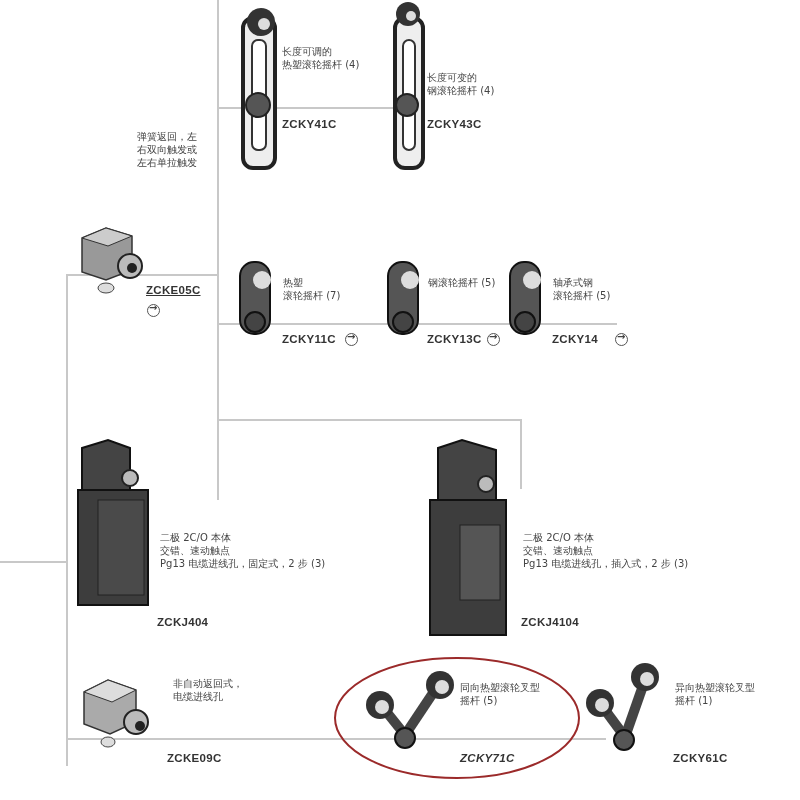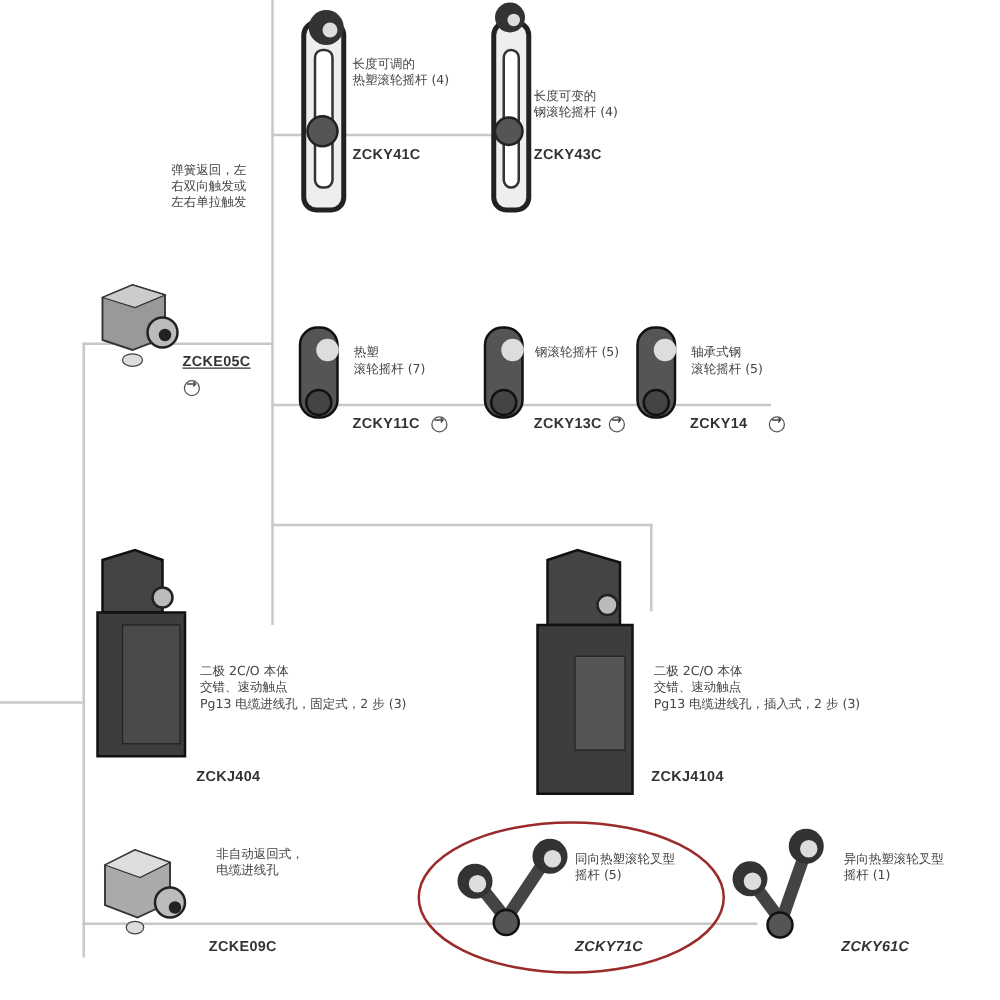--- a/index.html
+++ b/index.html
@@ -152,13 +152,13 @@
 <div class="lbl" style="left:173px;top:677px;">非自动返回式，
 电缆进线孔</div>
 <div class="code" style="left:167px;top:752px;">ZCKE09C</div>
 
 <div class="lbl" style="left:460px;top:681px;">同向热塑滚轮叉型
 摇杆 (5)</div>
 <div class="code" style="left:460px;top:752px;font-style:italic;">ZCKY71C</div>
 
 <div class="lbl" style="left:675px;top:681px;">异向热塑滚轮叉型
 摇杆 (1)</div>
-<div class="code" style="left:673px;top:752px;font-style:italic;">ZCKY61C</div>
+<div class="code" style="left:673px;top:752px;">ZCKY61C</div>
 
 </body></html>

